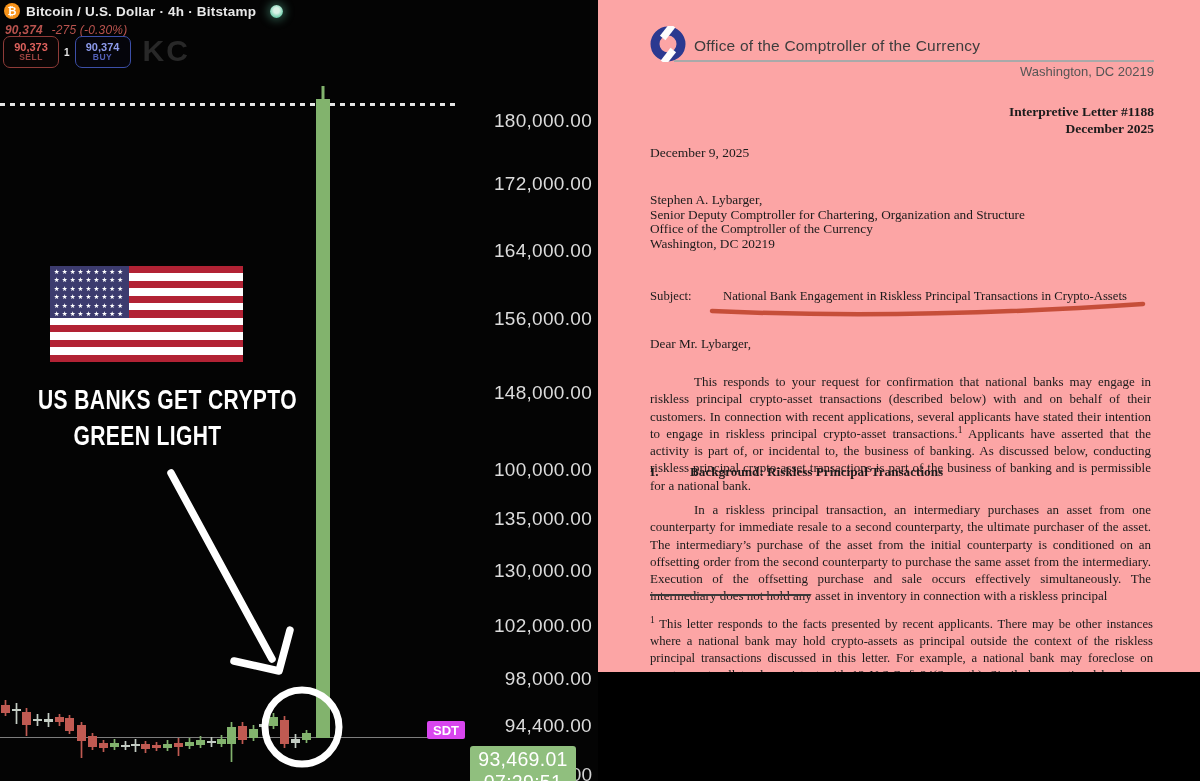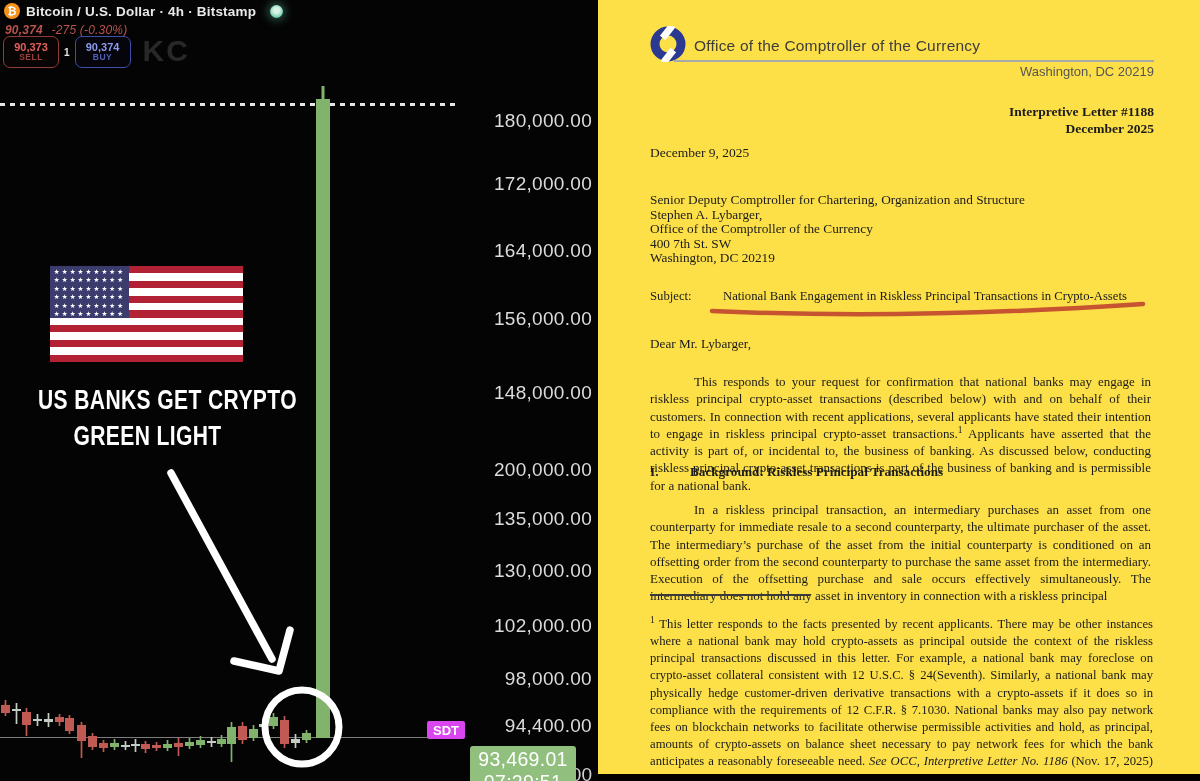--- a/index.html
+++ b/index.html
@@ -49,21 +49,21 @@
   .axlbl{position:absolute;right:3px;color:#dcdcdc;font-size:19px;letter-spacing:.3px;white-space:nowrap;}
   .partial-label{position:absolute;right:6px;top:764px;color:#d2d2d2;font-size:19px;z-index:2;}
 
   .sdt-tag{position:absolute;left:427px;top:721px;width:38px;height:18px;background:#d946ef;border-radius:2px;
            color:#fff;font-size:13px;font-weight:700;display:flex;align-items:center;justify-content:center;z-index:6;}
   .price-tag{position:absolute;left:470px;top:720px;width:106px;height:49px;background:#90bf7e;border-radius:3px;
              color:#fff;z-index:6;display:flex;flex-direction:column;align-items:center;justify-content:center;line-height:23px;margin-top:26px;}
   .price-tag div{font-size:19.5px;letter-spacing:.3px;}
 
   
-  .doc-panel{position:absolute;left:598px;top:0;width:602px;height:774px;background:#fde047;color:#1b1b1b;
+  .doc-panel{position:absolute;left:598px;top:0;width:602px;height:672px;background:#fca5a5;color:#1b1b1b;
              font-family:"Liberation Serif",serif;overflow:hidden;}
   .occ-logo{position:absolute;left:52px;top:26px;width:36px;height:36px;}
   .agency{position:absolute;left:96px;top:37px;font-family:"Liberation Sans",sans-serif;font-size:15.5px;
           color:#3d3d3d;letter-spacing:.2px;}
   .agency-rule{position:absolute;left:76px;top:60px;width:480px;height:2px;background:#a9a9a9;}
   .city{position:absolute;right:46px;top:64px;font-family:"Liberation Sans",sans-serif;font-size:13px;color:#555;}
   .ltr-no{position:absolute;right:46px;top:104px;font-size:13.5px;font-weight:700;}
   .ltr-date{position:absolute;right:46px;top:121px;font-size:13.5px;font-weight:700;}
   .dateline{position:absolute;left:52px;top:145px;font-size:13.5px;text-align:center;}
   .addressee{position:absolute;left:52px;top:193px;font-size:13.3px;line-height:14.6px;}
@@ -201,21 +201,21 @@
       <polyline points="234,661 279,671 290,630" fill="none" stroke="#ffffff" stroke-width="7.5" stroke-linecap="round" stroke-linejoin="round"></polyline>
       <circle cx="302" cy="727" r="37" fill="none" stroke="#ffffff" stroke-width="7"></circle>
     </svg>
 
     <div id="axis" class="axis">
         <div class="axlbl" style="top: 94px;">180,000.00</div>
         <div class="axlbl" style="top: 157px;">172,000.00</div>
         <div class="axlbl" style="top: 224px;">164,000.00</div>
         <div class="axlbl" style="top: 292px;">156,000.00</div>
         <div class="axlbl" style="top: 366px;">148,000.00</div>
-        <div class="axlbl" style="top: 443px;">200,000.00</div>
+        <div class="axlbl" style="top: 443px;">100,000.00</div>
         <div class="axlbl" style="top: 492px;">135,000.00</div>
         <div class="axlbl" style="top: 544px;">130,000.00</div>
         <div class="axlbl" style="top: 599px;">102,000.00</div>
         <div class="axlbl" style="top: 652px;">98,000.00</div>
         <div class="axlbl" style="top: 699px;">94,400.00</div>
       </div>
     <div class="partial-label">91,100.00</div>
 
     <div class="sdt-tag">SDT</div>
     <div class="price-tag">
@@ -234,24 +234,23 @@
     <div class="agency">Office of the Comptroller of the Currency</div>
     <div class="agency-rule"></div>
     <div class="city">Washington, DC 20219</div>
 
     <div class="ltr-no">Interpretive Letter #1188</div>
     <div class="ltr-date">December 2025</div>
 
     <div class="dateline">December 9, 2025</div>
 
     <div class="addressee" id="addressee">
+        <div>Stephen A. Lybarger,</div>
         <div>Senior Deputy Comptroller for Chartering, Organization and Structure</div>
-        <div>Stephen A. Lybarger,</div>
         <div>Office of the Comptroller of the Currency</div>
-        <div>400 7th St. SW</div>
         <div>Washington, DC 20219</div>
       </div>
 
     <div class="subject-row">
       <span class="subject-label">Subject:</span>
       <span class="subject-text">National Bank Engagement in Riskless Principal Transactions in Crypto-Assets</span>
     </div>
 
     <svg class="doc-underline" viewBox="0 0 602 781">
       <path id="subject-underline" d="M 114 311 Q 310 320 545 304" fill="none" stroke="#c0452e" stroke-width="4.5" stroke-linecap="round" opacity="0.9"></path>

